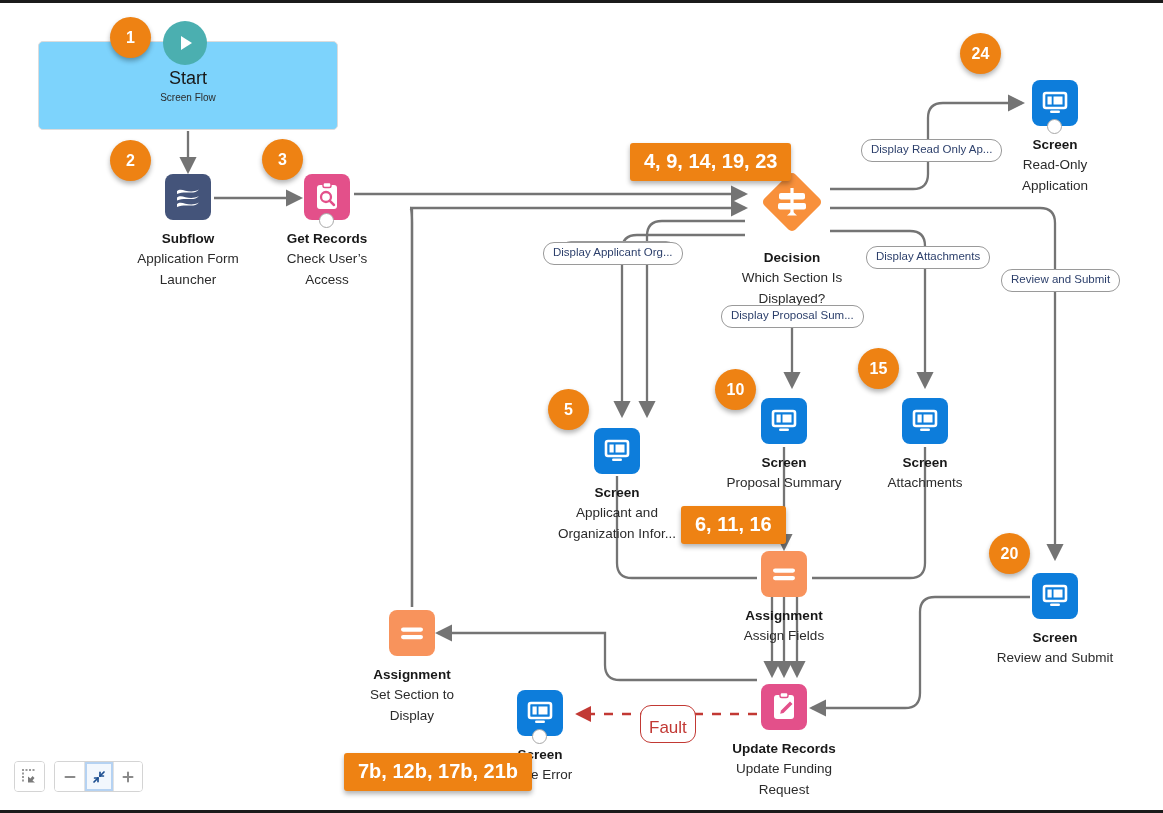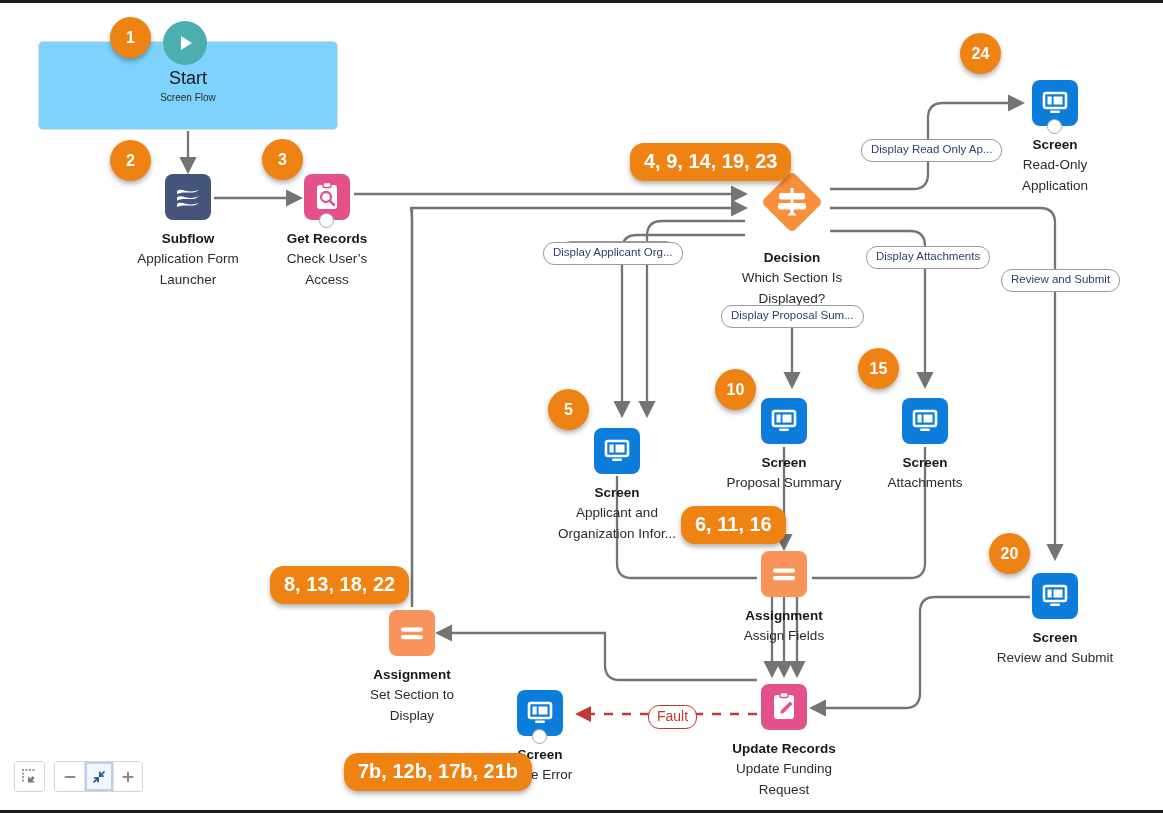--- a/index.html
+++ b/index.html
@@ -31,26 +31,26 @@
   #start-node .st{font-size:18px;color:#181818;line-height:1.35;}
   #start-node .ss{font-size:10px;color:#2b2b2b;line-height:1.5;}
   #start-play{position:absolute;left:163px;top:18px;width:44px;height:44px;border-radius:50%;
       background:#4bafb0;display:flex;align-items:center;justify-content:center;}
 
   
   .badge{position:absolute;width:41px;height:41px;border-radius:50%;background:#ee8213;
       color:#fff;font-size:16px;font-weight:bold;display:flex;align-items:center;justify-content:center;
       box-shadow:0 3px 5px rgba(0,0,0,.30);}
   .tagbox{position:absolute;background:#ee8213;color:#fff;font-size:20px;font-weight:bold;
-      padding:7px 14px 8px;border-radius:14px;white-space:nowrap;box-shadow:0 3px 5px rgba(0,0,0,.30);}
+      padding:7px 14px 8px;border-radius:3px;white-space:nowrap;box-shadow:0 3px 5px rgba(0,0,0,.30);}
 
   
   .pill{position:absolute;background:#fff;border:1px solid #9a9a9a;border-radius:11px;
       color:#2c3f6b;font-size:11.5px;padding:2px 9px 3px;white-space:nowrap;line-height:1.35;}
-  .pill.fault{border-color:#c23934;color:#c23934;font-size:14px;border-radius:11px;padding:1px 8px 2px;margin-left:8px;}
+  .pill.fault{border-color:#c23934;color:#c23934;font-size:17px;border-radius:11px;padding:11px 8px 2px;}
 
   
   #toolbar{position:absolute;left:14px;bottom:18px;display:flex;gap:9px;}
   .tb-group{display:flex;background:#fff;border:1px solid #d4d4d4;border-radius:4px;overflow:hidden;}
   .tb-btn{width:29px;height:29px;display:flex;align-items:center;justify-content:center;
       background:#fff;border:0;cursor:pointer;padding:0;}
   .tb-btn + .tb-btn{border-left:1px solid #e2e2e2;}
   .tb-btn.active{background:#f2f7fd;box-shadow:inset 0 0 0 2px #b5d2f2;}
 </style>
 </head>
@@ -295,21 +295,20 @@
   <div class="badge" style="left:110px;top:137px;">2</div>
   <div class="badge" style="left:262px;top:136px;">3</div>
   <div class="badge" style="left:548px;top:386px;">5</div>
   <div class="badge" style="left:715px;top:366px;">10</div>
   <div class="badge" style="left:858px;top:345px;">15</div>
   <div class="badge" style="left:989px;top:530px;">20</div>
   <div class="badge" style="left:960px;top:30px;">24</div>
 
   <div class="tagbox" style="left:630px;top:140px;">4, 9, 14, 19, 23</div>
   <div class="tagbox" style="left:681px;top:503px;">6, 11, 16</div>
-  <div class="tagbox" style="left:270px;top:563px;">8, 13, 18, 22</div>
   <div class="tagbox" style="left:344px;top:750px;">7b, 12b, 17b, 21b</div>
 
   <div id="toolbar">
     <div class="tb-group">
       <button class="tb-btn" title="fit">
         <svg width="15" height="15" viewBox="0 0 15 15">
           <g fill="#9a9a9a">
             <rect x="0" y="0" width="2" height="2"></rect>
               <rect x="3.5" y="0" width="2" height="2"></rect>
             <rect x="7" y="0" width="2" height="2"></rect>

